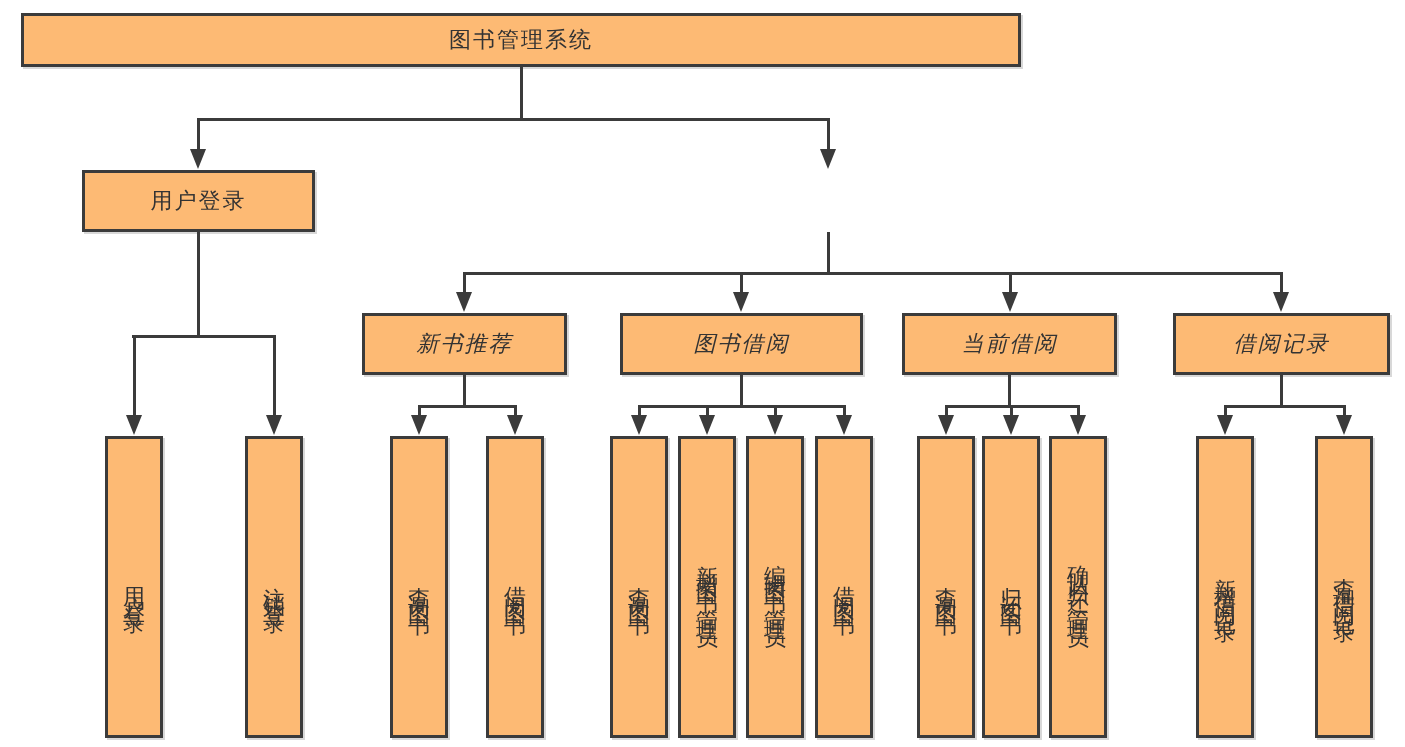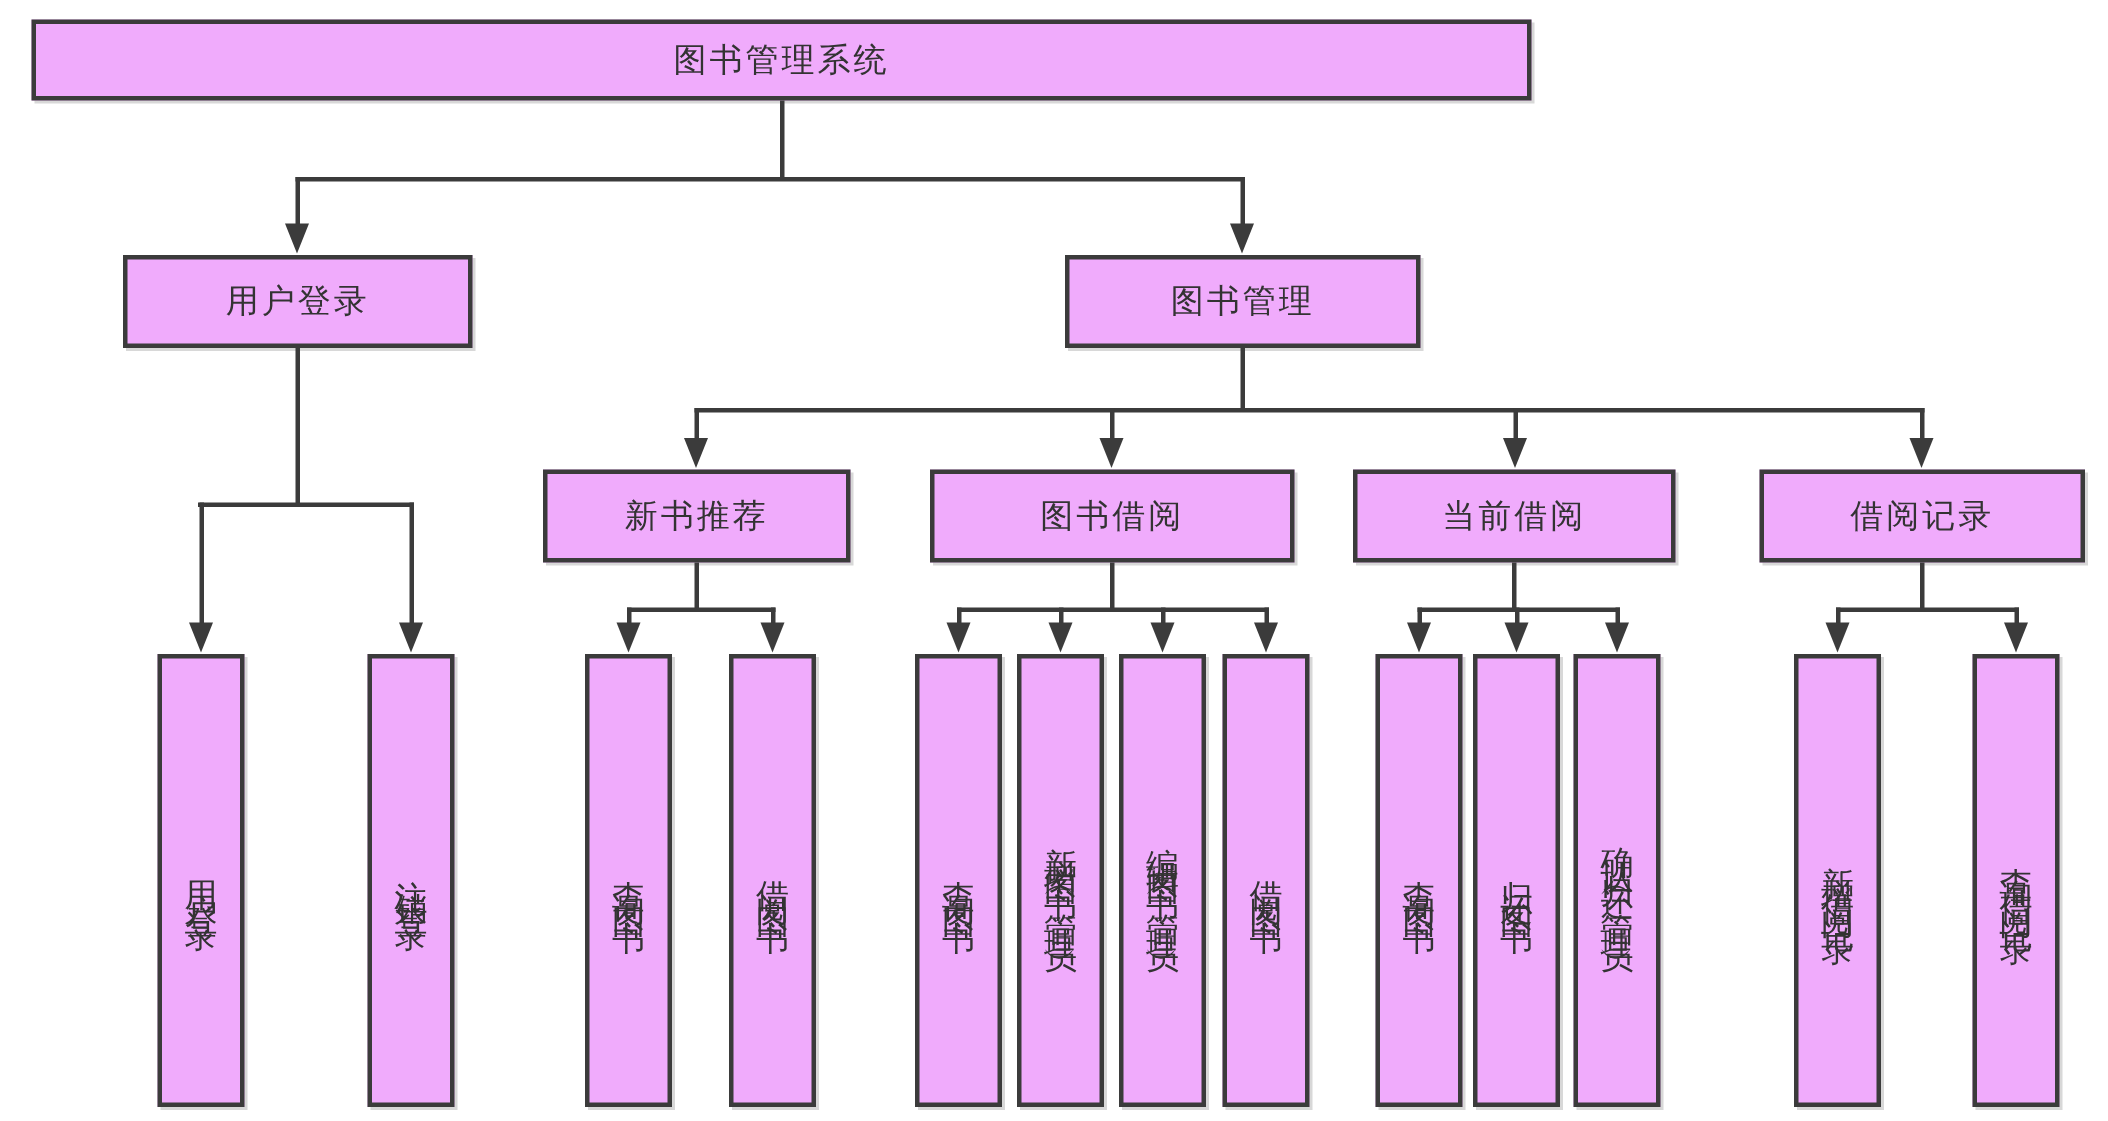--- a/index.html
+++ b/index.html
@@ -1,29 +1,29 @@
 <!DOCTYPE html>
 <html><head>
 <meta charset="utf-8">
 <style>
   html,body{margin:0;padding:0;background:#ffffff;}
   #stage{
     position:relative;width:1405px;height:747px;background:#ffffff;overflow:hidden;
     font-family:"Liberation Sans","DejaVu Sans",sans-serif;
   }
   .box{
-    position:absolute;box-sizing:border-box;border:3px solid #3b3b3b;background:#f0abfc;
+    position:absolute;box-sizing:border-box;border:3px solid #3b3b3b;background:#fdba74;
     display:flex;align-items:center;justify-content:center;
     box-shadow:2px 2px 0 rgba(100,100,100,0.25);
   }
   .hlabel{
     font-size:22px;color:#333333;letter-spacing:2px;white-space:nowrap;
   }
   .lvl{height:62px;top:170px;}
-  .lvl3{height:62px;top:313px;}
+  .lvl3{height:62px;top:313px;font-style:italic;}
   .leaf{top:436px;width:58px;height:302px;}
   .vtext{
     writing-mode:vertical-rl;text-orientation:mixed;
     font-size:22px;color:#333333;letter-spacing:9px;line-height:1;white-space:nowrap;
   }
   .v{position:absolute;width:3px;background:#3b3b3b;}
   .h{position:absolute;height:3px;background:#3b3b3b;}
   .tri{
     position:absolute;width:0;height:0;
     border-left:8px solid transparent;border-right:8px solid transparent;
@@ -38,23 +38,20 @@
 <body>
 
 <div id="stage">
 
   <div class="box" style="left:21px;top:13px;width:1000px;height:54px">
     <span class="hlabel">图书管理系统</span>
   </div>
 
   <div class="box lvl" style="left:82px;width:233px">
     <span class="hlabel">用户登录</span>
-  </div>
-  <div class="box lvl" style="left:710px;width:237px">
-    <span class="hlabel">图书管理</span>
   </div>
 
   <div class="box lvl3" style="left:362px;width:205px">
     <span class="hlabel">新书推荐</span>
   </div>
   <div class="box lvl3" style="left:620px;width:243px">
     <span class="hlabel">图书借阅</span>
   </div>
   <div class="box lvl3" style="left:902px;width:215px">
     <span class="hlabel">当前借阅</span>

